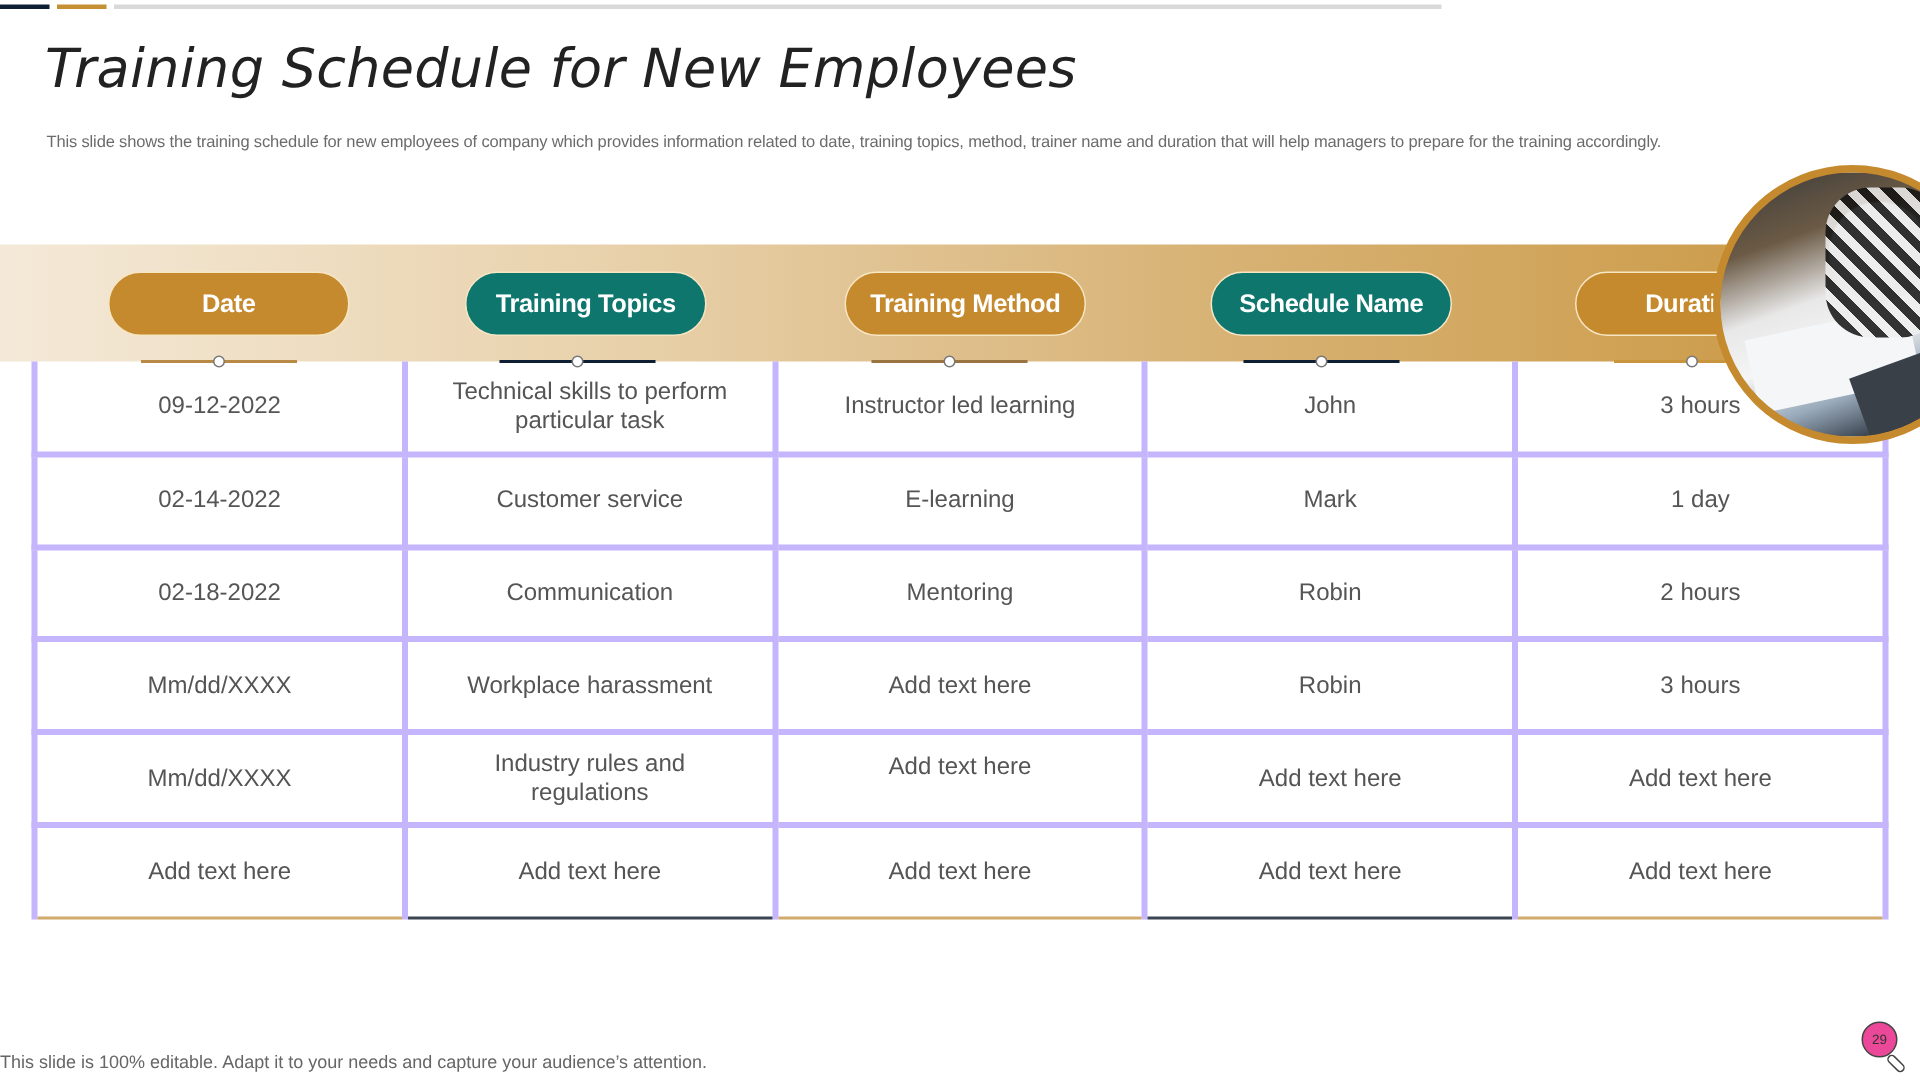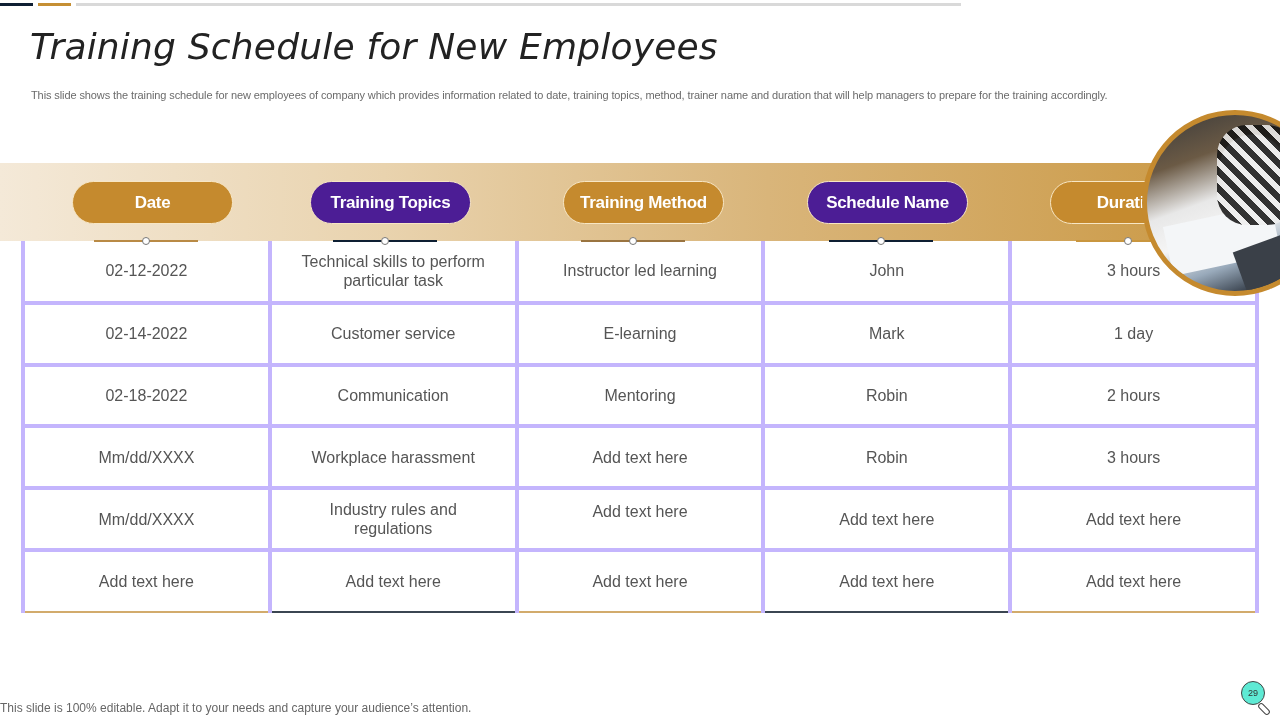--- a/index.html
+++ b/index.html
@@ -15,21 +15,21 @@
   .subtitle { position: absolute; left: 31px; top: 89px; font-size: 11px; color: #6b6b6b; letter-spacing: -0.1px; white-space: nowrap; }
 
   .band { position: absolute; left: 0; top: 163px; width: 1280px; height: 78px;
           background: linear-gradient(90deg, #f4e9d8 0%, #e9d3ae 30%, #d9b57a 60%, #c9963f 100%); }
 
   .header-pill { position: absolute; top: 181px; width: 161px; height: 43px; border-radius: 22px;
                  display: flex; align-items: center; justify-content: center;
                  font-family: Liberation Sans, sans-serif; font-weight: bold; font-size: 17px; color: #ffffff;
                  border: 1.5px solid #f7e6c4; letter-spacing: -0.3px; }
   .pill-gold { background: #c58a2e; }
-  .pill-navy { background: #4c1d95; }
+  .pill-navy { background: #0f766e; }
 
   .connector { position: absolute; top: 240px; width: 104px; height: 1.5px; }
   .connector .dot { position: absolute; left: 50%; top: -3.5px; width: 8px; height: 8px; margin-left: -4px;
                     border-radius: 50%; background: #fff; border: 1px solid #777; }
 
   .photo { position: absolute; left: 1142px; top: 110px; width: 186px; height: 186px; border-radius: 50%;
            border: 5px solid #c58a2e; overflow: hidden;
            background: radial-gradient(circle at 60% 30%, #f3f3f3 0%, #d8d8d8 20%, transparent 21%),
                        linear-gradient(160deg, #3a3a3a 0%, #6b5a45 25%, #e8e8e8 45%, #f5f5f5 60%, #9ab 75%, #2d3540 90%); }
   .photo .jacket { position: absolute; left: 70px; top: 10px; width: 80px; height: 100px; border-radius: 30px;
@@ -40,21 +40,21 @@
   .table { position: absolute; left: 21px; top: 241px; width: 1238px; border-collapse: collapse; table-layout: fixed; }
   .table td { border: 4px solid #c4b5fd; height: 61.8px; text-align: center; vertical-align: middle;
               font-size: 16px; color: #555; padding: 0 18px; line-height: 19px; }
   .table tr:first-child td { border-top: none; }
   .table tr:last-child td.gold-bottom { border-bottom: 2px solid #d2ab6c; }
   .table tr:last-child td.navy-bottom { border-bottom: 2px solid #3b4652; }
   .table td.raised { vertical-align: top; padding-top: 12px; }
 
   .footer { position: absolute; left: 0; width: 1280px; top: 701px; text-align: left; font-size: 12px; color: #666; }
   .page-num { position: absolute; left: 1241px; top: 681px; width: 24px; height: 24px; border-radius: 50%;
-              border: 1px solid #444; font-size: 9px; display: flex; align-items: center; justify-content: center; color: #333; background: #5eead4; }
+              border: 1px solid #444; font-size: 9px; display: flex; align-items: center; justify-content: center; color: #333; background: #ec4899; }
   .page-handle { position: absolute; left: 1261px; top: 702px; width: 6px; height: 14px; border: 1px solid #444; border-radius: 3px; transform: rotate(-45deg); background: #fff; }
 </style>
 </head>
 <body>
 
 <div class="topbar navy"></div>
 <div class="topbar gold"></div>
 <div class="topbar grey"></div>
 
 <h1 class="title">Training Schedule for New Employees</h1>
@@ -80,21 +80,21 @@
 <div class="connector" style="left:829px; background:#0e1f33">
     <span class="dot"></span>
   </div>
 <div class="connector" style="left:1076px; background:#c9963f">
     <span class="dot"></span>
   </div>
 
 <table class="table">
   <tbody>
     <tr>
-      <td class="gold-bottom">02-12-2022</td>
+      <td class="gold-bottom">09-12-2022</td>
       <td class="navy-bottom">Technical skills to perform particular task</td>
       <td class="gold-bottom">Instructor  led learning</td>
       <td class="navy-bottom">John</td>
       <td class="gold-bottom">3 hours</td>
     </tr>
     <tr>
       <td>02-14-2022</td>
       <td>Customer service</td>
       <td>E-learning</td>
       <td>Mark</td>

